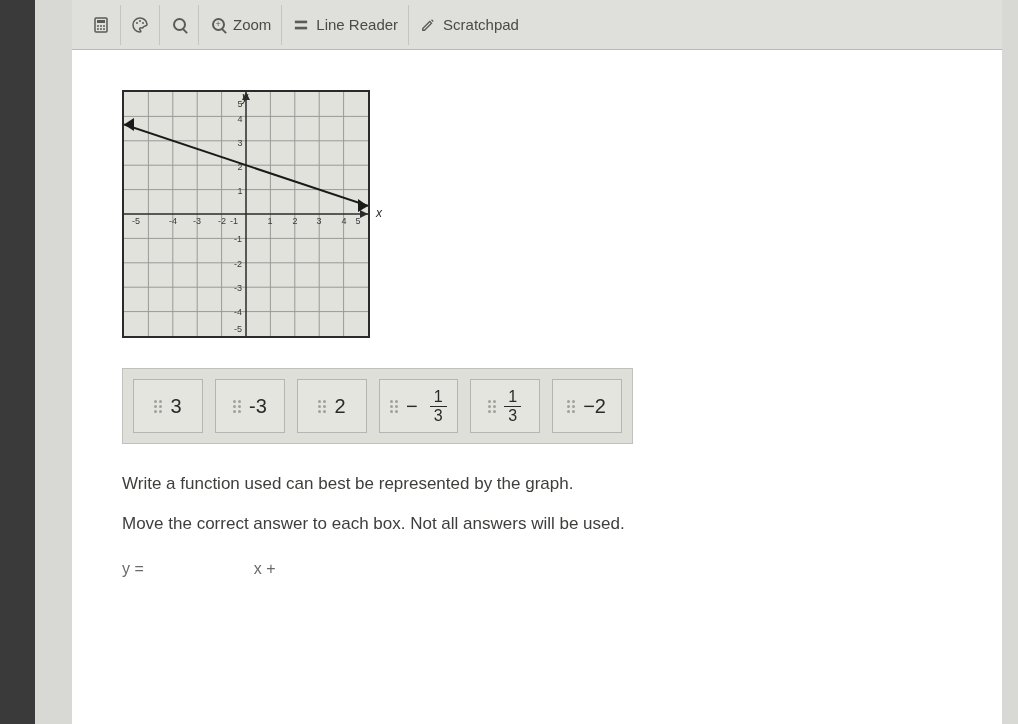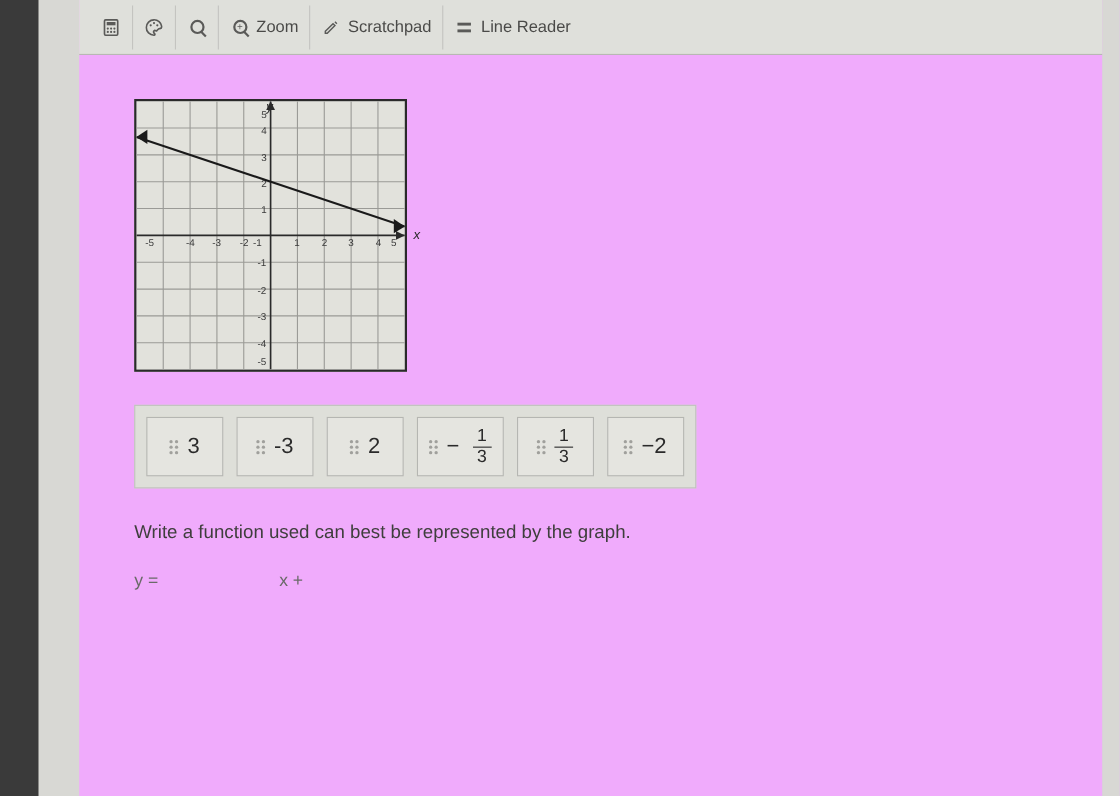--- a/index.html
+++ b/index.html
@@ -14,21 +14,21 @@
   .left-strip {
     position: absolute;
     left: 0; top: 0;
     width: 35px; height: 724px;
     background: #3a3a3a;
   }
   .app {
     position: absolute;
     left: 72px; top: 0;
     width: 930px; height: 724px;
-    background: #f0abfc;
+    background: #ffffff;
   }
   .toolbar {
     height: 50px;
     background: #dfe0db;
     border-bottom: 1px solid #b8b8b4;
     display: flex;
     align-items: center;
     padding: 0 10px;
     gap: 0;
   }
@@ -164,34 +164,34 @@
     </div>
     <div class="tb-btn">
       <span class="tb-icon">
           <span class="lens plus"></span>
         </span>
       <span>Zoom</span>
     </div>
     <div class="tb-btn">
       <span class="tb-icon">
         <svg viewBox="0 0 16 16" width="14" height="14">
+            <rect x="1" y="3" width="14" height="3" fill="#5a5a58"></rect>
+            <rect x="1" y="10" width="14" height="3" fill="#5a5a58"></rect>
+          </svg>
+      </span>
+      <span>Line Reader</span>
+    </div>
+    <div class="tb-btn">
+      <span class="tb-icon">
+        <svg viewBox="0 0 16 16" width="14" height="14">
             <path d="M2 12 L10 4 L12 6 L4 14 L2 14 Z" fill="none" stroke="#5a5a58" stroke-width="1.5"></path>
             <path d="M12 2 L14 4" stroke="#5a5a58" stroke-width="1.5"></path>
           </svg>
       </span>
       <span>Scratchpad</span>
-    </div>
-    <div class="tb-btn">
-      <span class="tb-icon">
-        <svg viewBox="0 0 16 16" width="14" height="14">
-            <rect x="1" y="3" width="14" height="3" fill="#5a5a58"></rect>
-            <rect x="1" y="10" width="14" height="3" fill="#5a5a58"></rect>
-          </svg>
-      </span>
-      <span>Line Reader</span>
     </div>
   </div>
 
   <div class="content">
 
     <div class="graph-frame">
       <span class="axis-label" style="top:-2px; left:118px;">y</span>
       <span class="axis-label" style="top:114px; right:-14px;">x</span>
       <svg class="graph-svg" viewBox="0 0 244 244">
         <g stroke="#9a9a96" stroke-width="1">
@@ -316,20 +316,21 @@
             <span></span>
             <span></span>
             <span></span>
             <span></span>
           </span>
         <span>−2</span>
       </div>
     </div>
 
     <p class="q-text">Write a function used can best be represented by the graph.</p>
+    <p class="q-text">Move the correct answer to each box. Not all answers will be used.</p>
 
     <div class="eq-row">
       <span>y =</span>
       <span class="drop-slot"></span>
       <span>x +</span>
       <span class="drop-slot"></span>
     </div>
 
   </div>
 </div>

